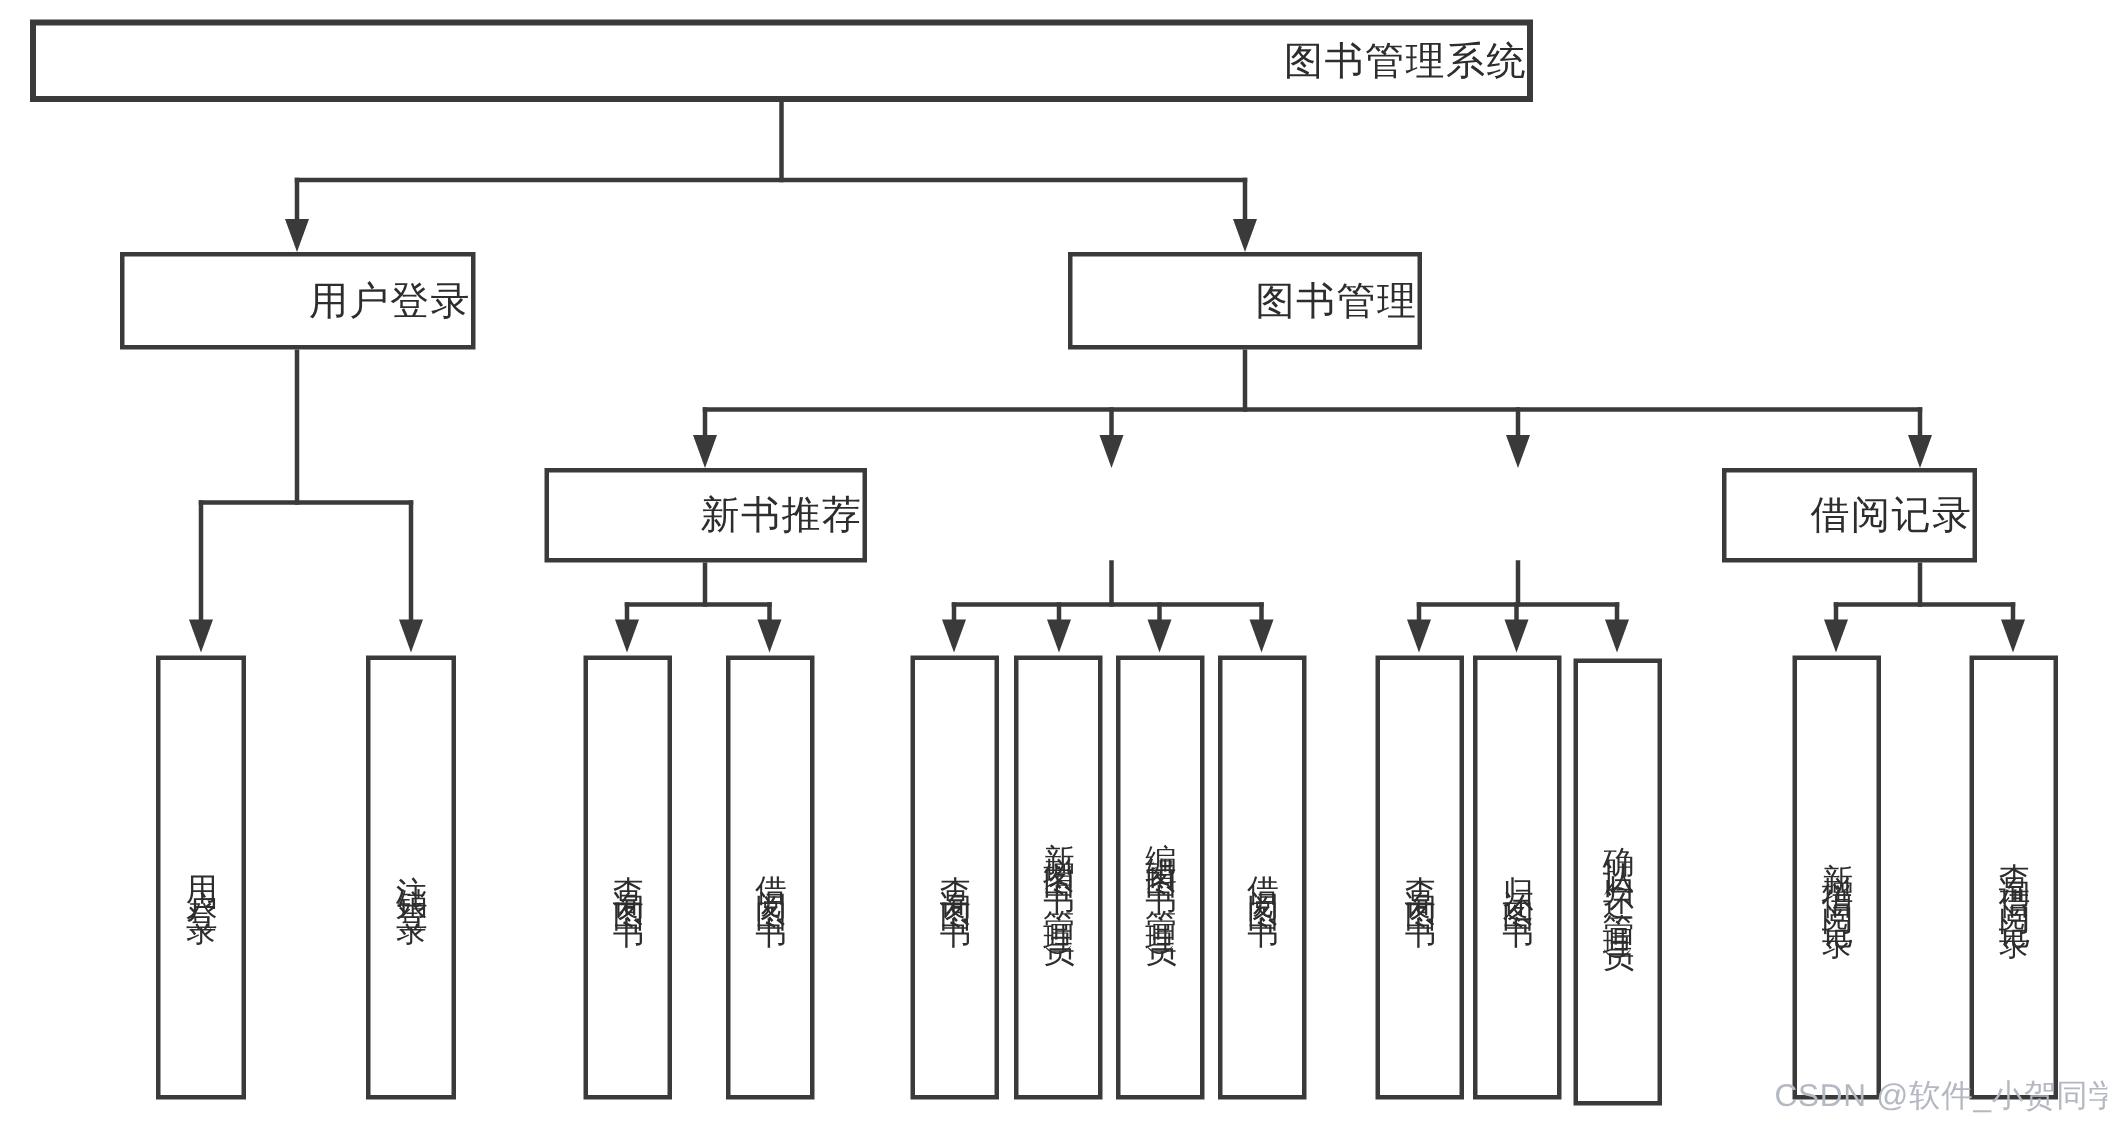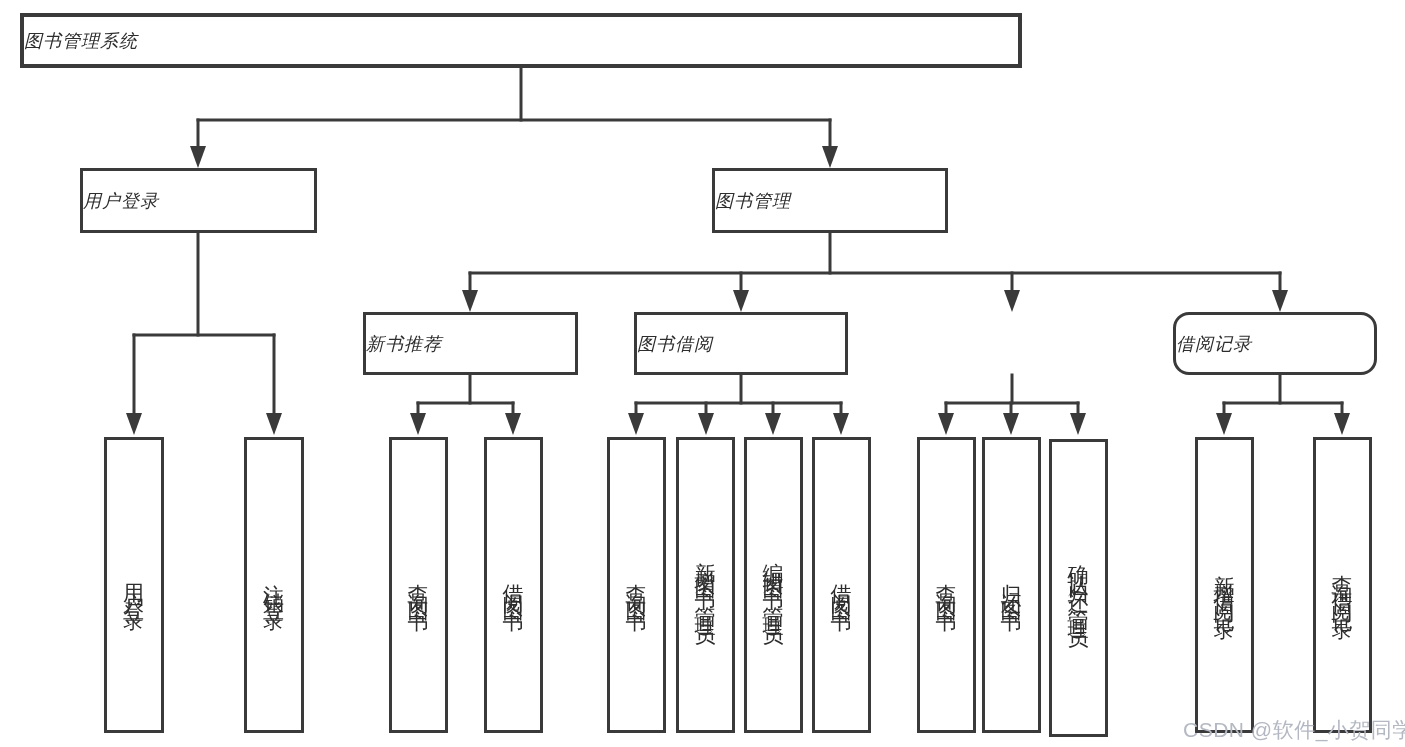--- a/index.html
+++ b/index.html
@@ -17,26 +17,25 @@
     width: 1405px; height: 747px;
     pointer-events: none;
   }
   .node {
     position: absolute;
     background: #ffffff;
     border: 3px solid #3a3a3a;
     box-sizing: border-box;
     display: flex;
     align-items: center;
-    justify-content: flex-start;
+    justify-content: flex-end;
     color: #2d2d2d;
-    font-size: 18px;
+    font-size: 26px;
     letter-spacing: 1px;
     white-space: nowrap;
-    font-style: italic;
   }
   .node.root { border-width: 4px; }
   .leaf {
     position: absolute;
     background: #ffffff;
     border: 3px solid #3a3a3a;
     box-sizing: border-box;
     display: flex;
     align-items: center;
     justify-content: center;
@@ -141,24 +140,21 @@
   <div class="node" style="left:80px; top:168px; width:237px; height:65px;">
     <span>用户登录</span>
   </div>
   <div class="node" style="left:712px; top:168px; width:236px; height:65px;">
     <span>图书管理</span>
   </div>
 
   <div class="node" style="left:363px; top:312px; width:215px; height:63px;">
     <span>新书推荐</span>
   </div>
-  <div class="node" style="left:634px; top:312px; width:214px; height:63px;">
-    <span>图书借阅</span>
-  </div>
-  <div class="node" style="left:1173px; top:312px; width:204px; height:63px;border-radius:16px;">
+  <div class="node" style="left:1148px; top:312px; width:170px; height:63px;">
     <span>借阅记录</span>
   </div>
 
   <div class="leaf" style="left:104px; top:437px; width:60px; height:296px;">
     <span class="vtext">用户登录</span>
   </div>
   <div class="leaf" style="left:244px; top:437px; width:60px; height:296px;">
     <span class="vtext">注销登录</span>
   </div>
 

